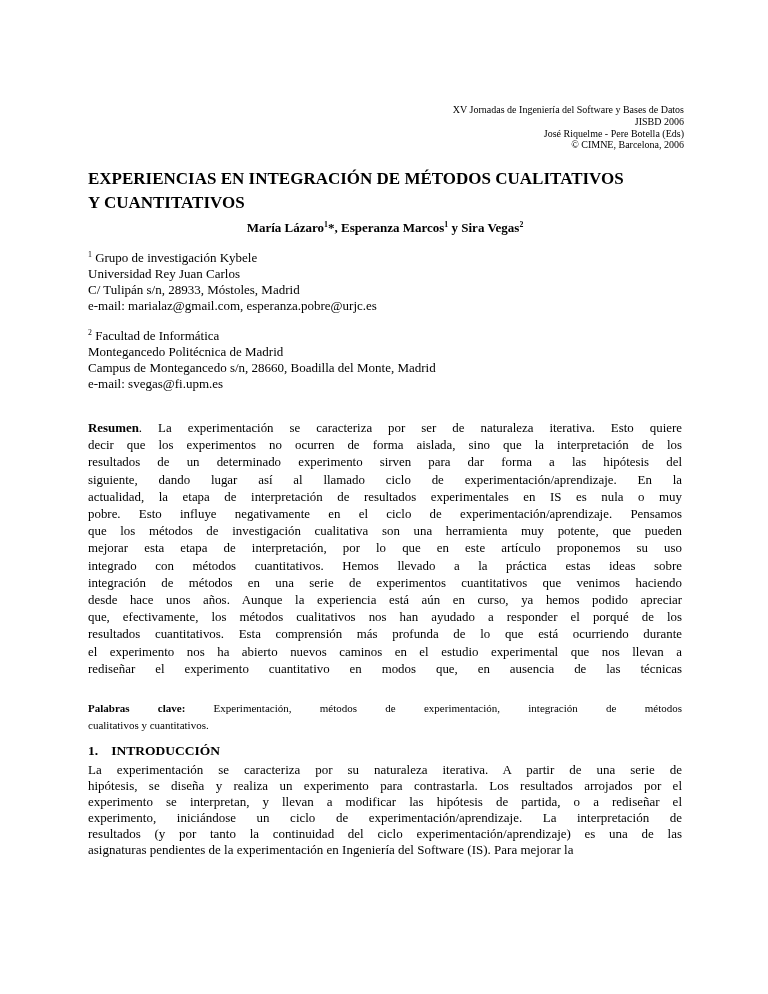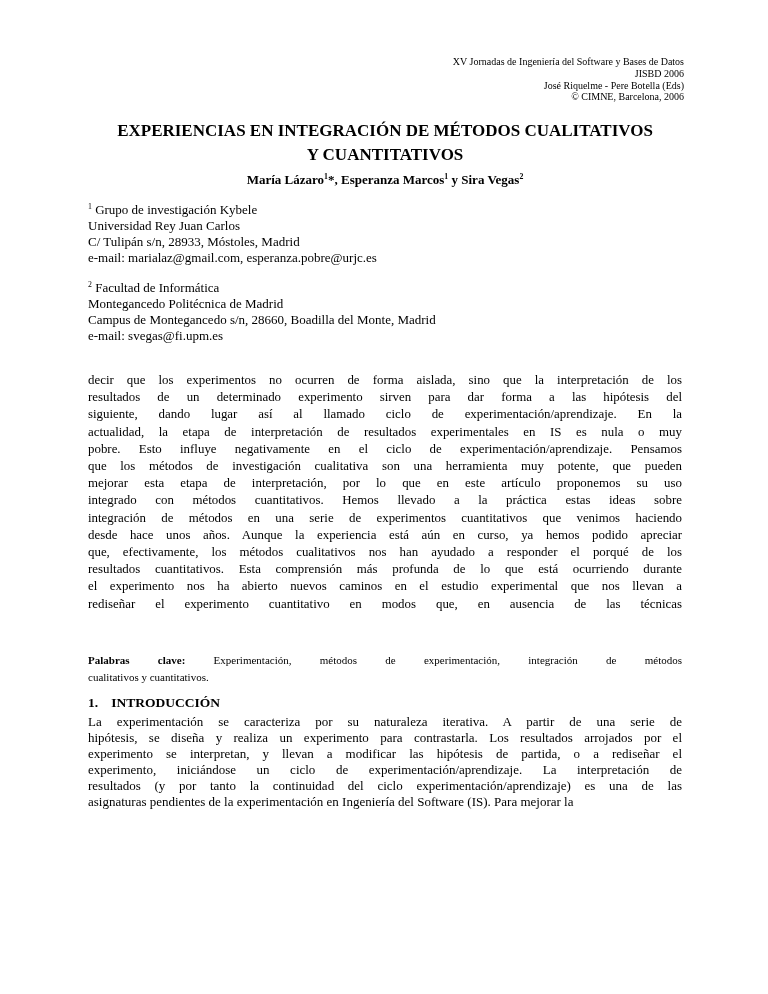--- a/index.html
+++ b/index.html
@@ -4,32 +4,31 @@
 <style>
   * { margin: 0; padding: 0; box-sizing: border-box; }
   html, body { background: #ffffff; }
   body {
     width: 768px; height: 994px;
     position: relative;
     overflow: hidden;
     font-family: "Liberation Serif", serif;
     color: #000000;
   }
-  .abs { position: absolute; }
+  .abs { position: absolute; margin-top: 48px; }
 
   .proc-header {
     top: 56px; right: 84px;
     text-align: right;
     font-size: 10px;
     line-height: 11.8px;
   }
 
   .paper-title {
     top: 119px; left: 88px; width: 594px;
-    text-align: center;
     font-weight: bold;
     font-size: 17px;
     line-height: 23.5px;
   }
 
   .authors {
     top: 171px; left: 88px; width: 594px;
     text-align: center;
     font-weight: bold;
     font-size: 13px;
@@ -111,20 +110,21 @@
   </div>
 
 <div class="abs affiliation affil-2">
     <div class="tline"><sup>2</sup><span> Facultad de Informática</span></div>
     <div class="tline"><span>Montegancedo Politécnica de Madrid</span></div>
     <div class="tline"><span>Campus de Montegancedo s/n, 28660, Boadilla del Monte, Madrid</span></div>
     <div class="tline"><span>e-mail: svegas@fi.upm.es</span></div>
   </div>
 
 <div class="abs abstract">
+    <div class="tline just"><span class="b">Resumen</span><span>. La experimentación se caracteriza por ser de naturaleza iterativa. Esto quiere</span></div>
     <div class="tline just"><span>decir que los experimentos no ocurren de forma aislada, sino que la interpretación de los</span></div>
     <div class="tline just"><span>resultados de un determinado experimento sirven para dar forma a las hipótesis del</span></div>
     <div class="tline just"><span>siguiente, dando lugar así al llamado ciclo de experimentación/aprendizaje. En la</span></div>
     <div class="tline just"><span>actualidad, la etapa de interpretación de resultados experimentales en IS es nula o muy</span></div>
     <div class="tline just"><span>pobre. Esto influye negativamente en el ciclo de experimentación/aprendizaje. Pensamos</span></div>
     <div class="tline just"><span>que los métodos de investigación cualitativa son una herramienta muy potente, que pueden</span></div>
     <div class="tline just"><span>mejorar esta etapa de interpretación, por lo que en este artículo proponemos su uso</span></div>
     <div class="tline just"><span>integrado con métodos cuantitativos. Hemos llevado a la práctica estas ideas sobre</span></div>
     <div class="tline just"><span>integración de métodos en una serie de experimentos cuantitativos que venimos haciendo</span></div>
     <div class="tline just"><span>desde hace unos años. Aunque la experiencia está aún en curso, ya hemos podido apreciar</span></div>

